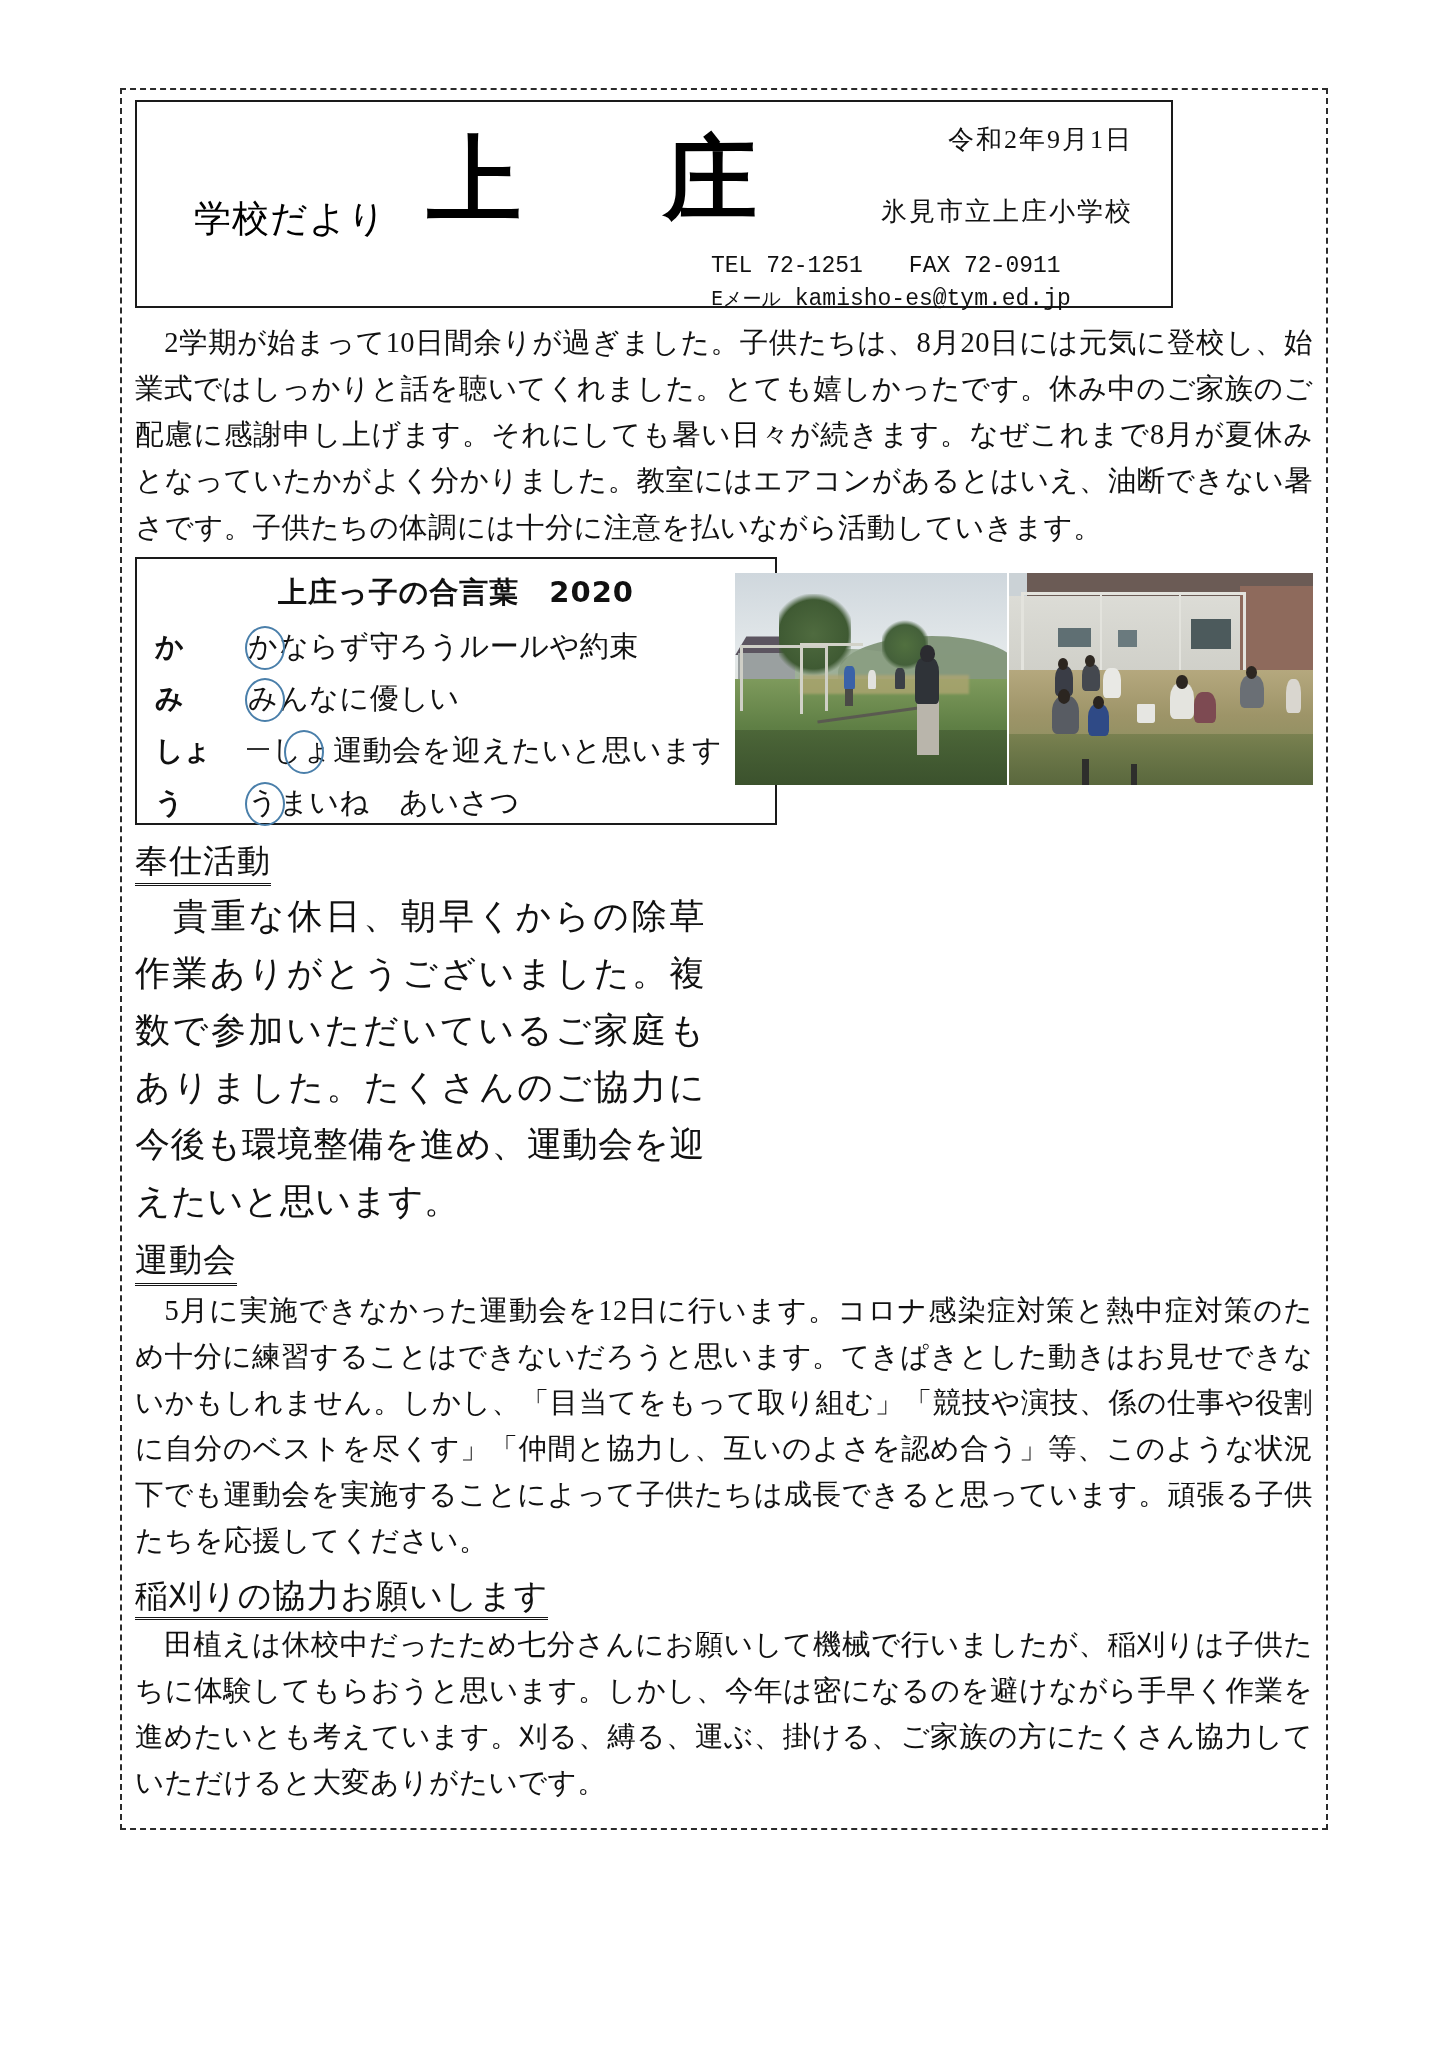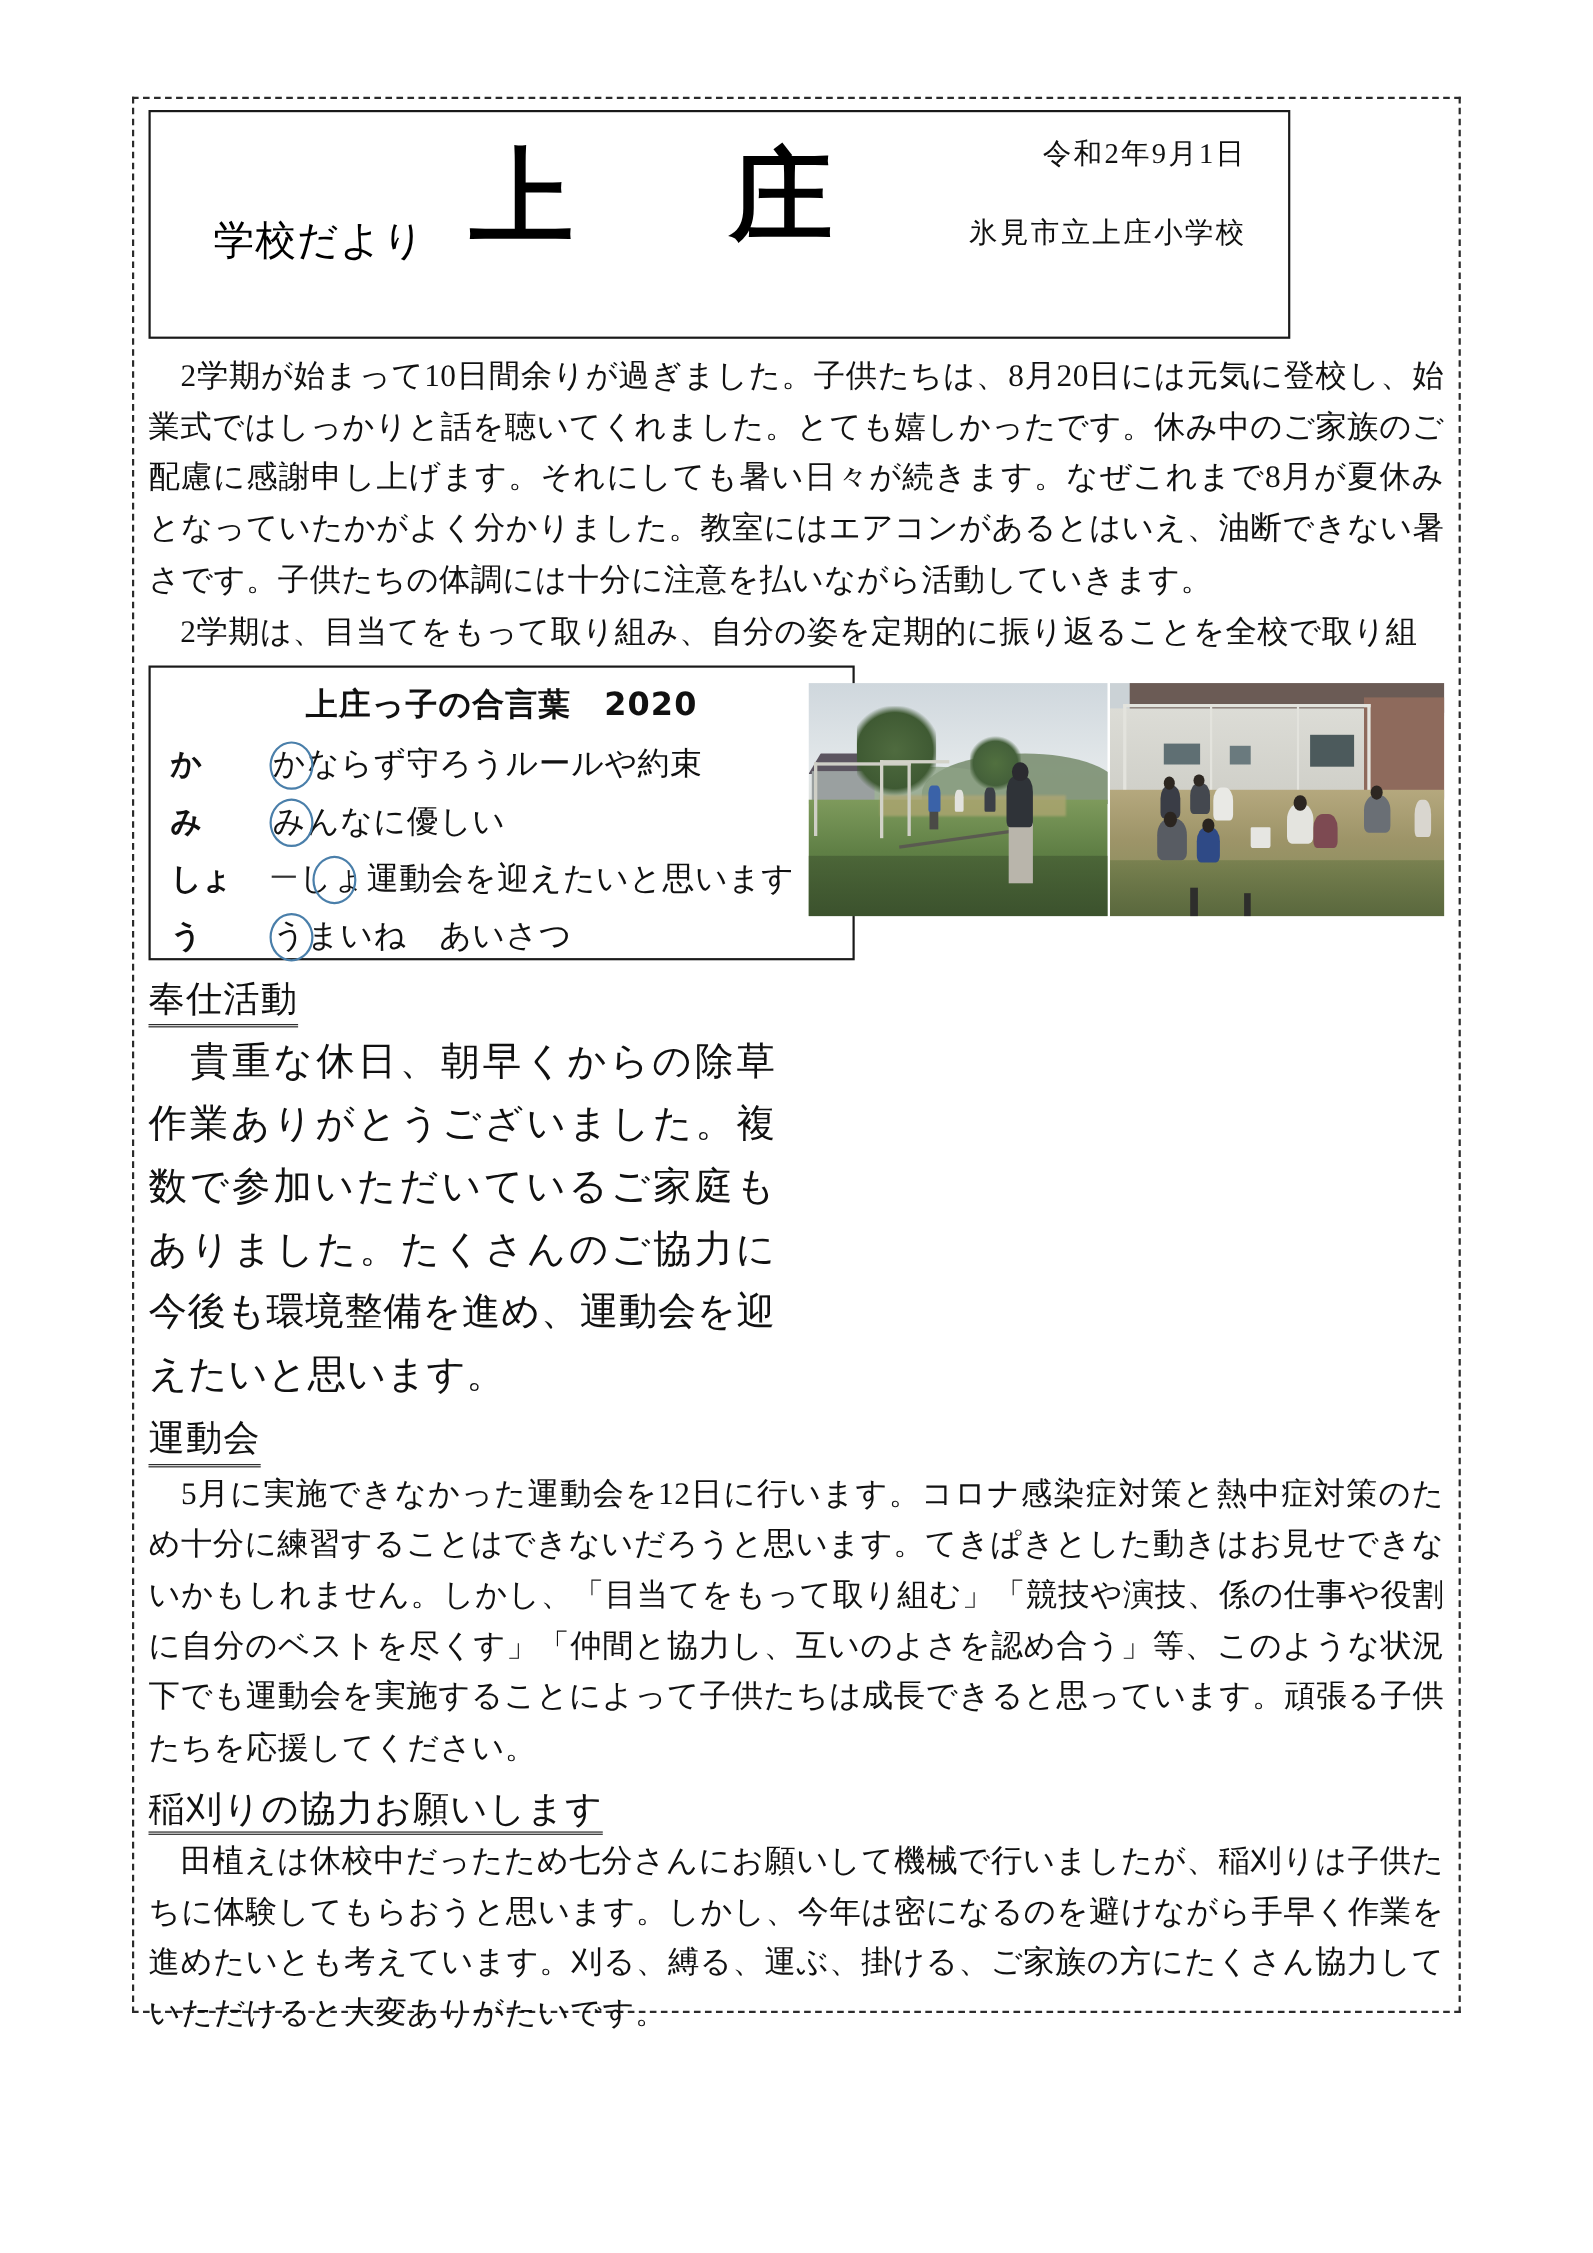--- a/index.html
+++ b/index.html
@@ -399,30 +399,36 @@
 <div class="page-frame"></div>
 
 <div class="page-inner">
 
   <div class="masthead">
     <div class="masthead-inner">
       <div class="mast-sub">学校だより</div>
       <div class="mast-main">上　庄</div>
       <div class="mast-date">令和2年9月1日</div>
       <div class="mast-school">氷見市立上庄小学校</div>
+      <div class="mast-contact">
+        <div>
+          <span>TEL 72-1251</span><span class="tel-fax-gap"></span><span>FAX 72-0911</span>
+        </div>
+        <div>
+          <span class="mail-label">Eメール</span>
+          <span>kamisho-es@tym.ed.jp</span>
+        </div>
+      </div>
     </div>
   </div>
 
   <div class="intro-block">
     <p class="para indent">2学期が始まって10日間余りが過ぎました。子供たちは、8月20日には元気に登校し、始業式ではしっかりと話を聴いてくれました。とても嬉しかったです。休み中のご家族のご配慮に感謝申し上げます。それにしても暑い日々が続きます。なぜこれまで8月が夏休みとなっていたかがよく分かりました。教室にはエアコンがあるとはいえ、油断できない暑さです。子供たちの体調には十分に注意を払いながら活動していきます。</p>
   </div>
 
-  <div class="lead2">
-    <p class="para indent">2学期は、目当てをもって取り組み、自分の姿を定期的に振り返ることを全校で取り組</p>
-  </div>
 
   <div class="float-wrap">
 
     <div class="motto-box">
       <div class="motto-title">上庄っ子の合言葉　2020</div>
       <div class="motto-rows">
 
         <div class="motto-row">
           <span class="motto-key">か</span>
           <span class="motto-phrase"><span class="circled">か</span><span>ならず守ろうルールや約束</span></span>

